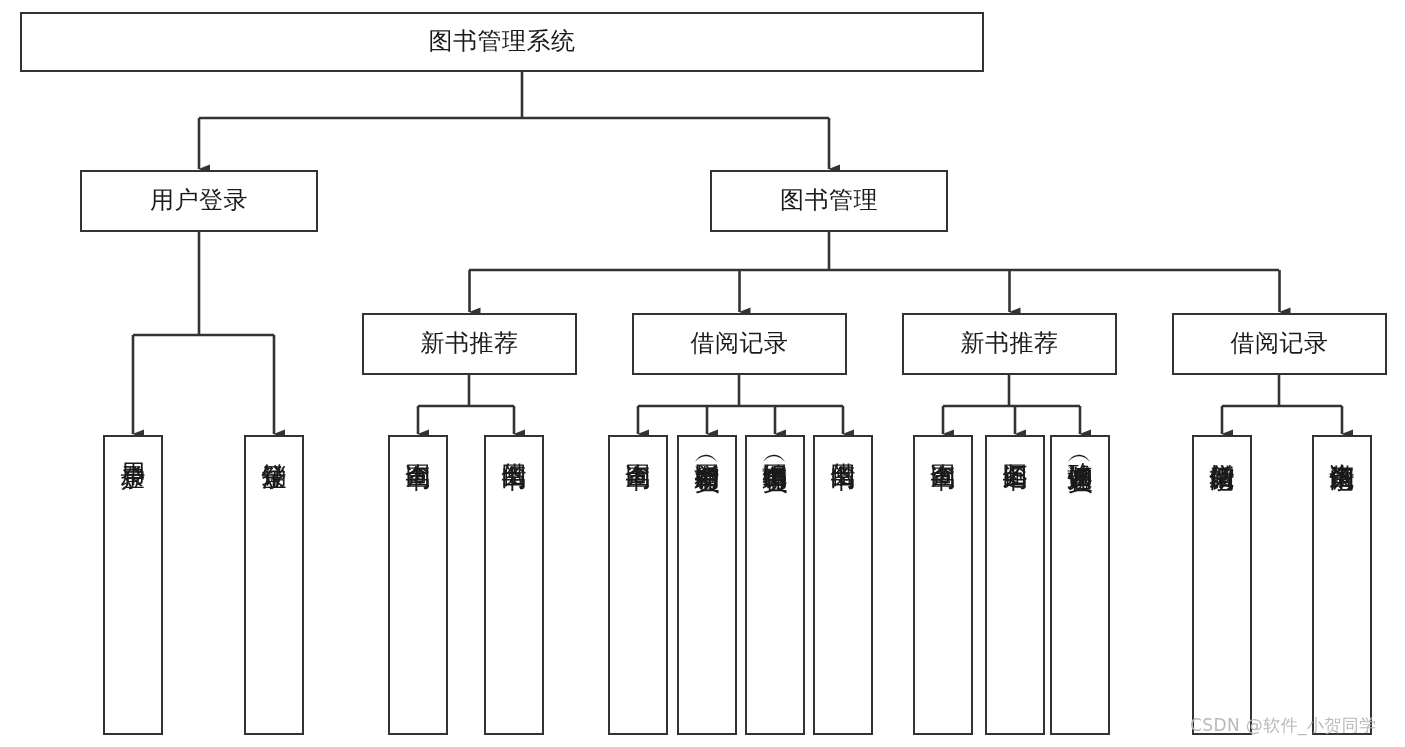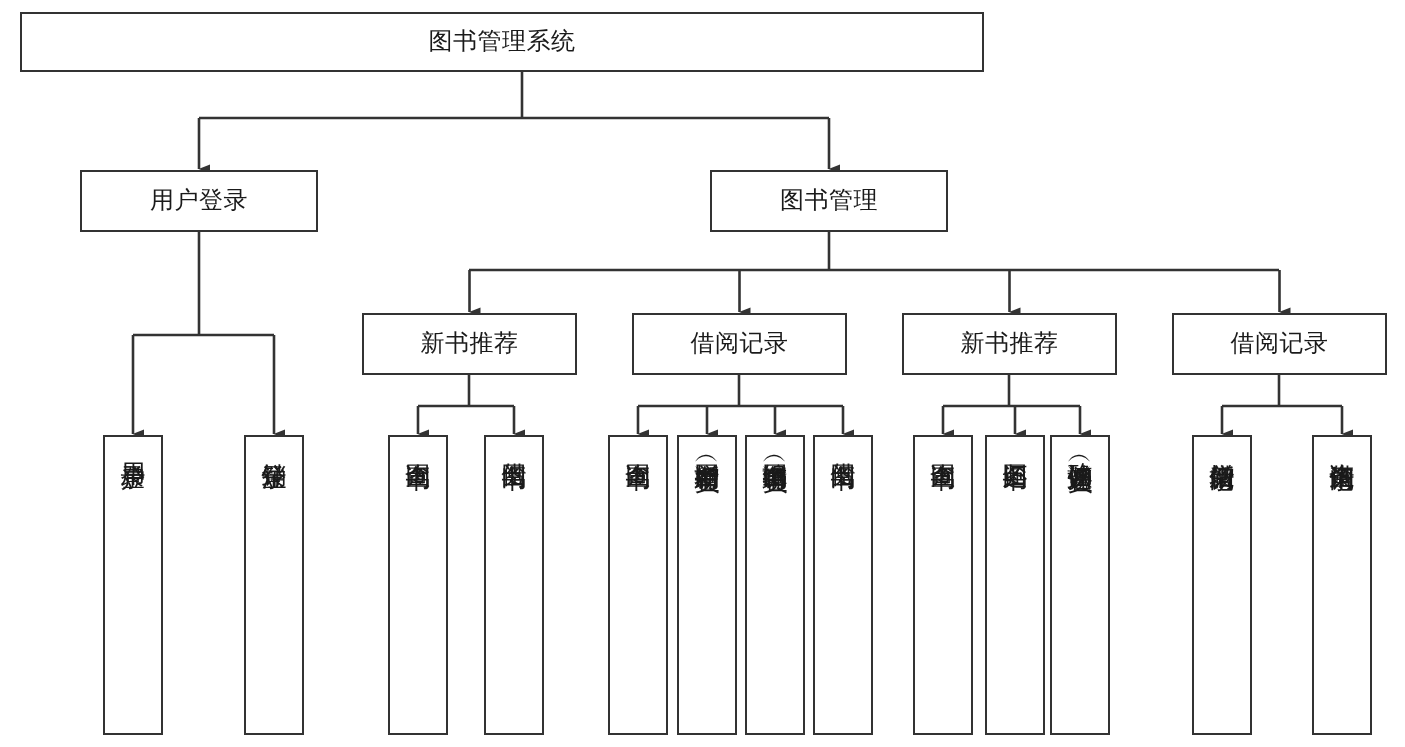--- a/index.html
+++ b/index.html
@@ -176,14 +176,15 @@
         <span class="node-label">确认归还（管理员）</span>
       </div>
       <div class="node v-node" style="left: 1192px; top: 435px; width: 60px; height: 300px;">
         <span class="node-label">新增借阅记录</span>
       </div>
       <div class="node v-node" style="left: 1312px; top: 435px; width: 60px; height: 300px;">
         <span class="node-label">查询借阅记录</span>
       </div>
     </div>
 
+  <div class="watermark">CSDN @软件_小贺同学</div>
 
 </div>
 
 </body></html>

